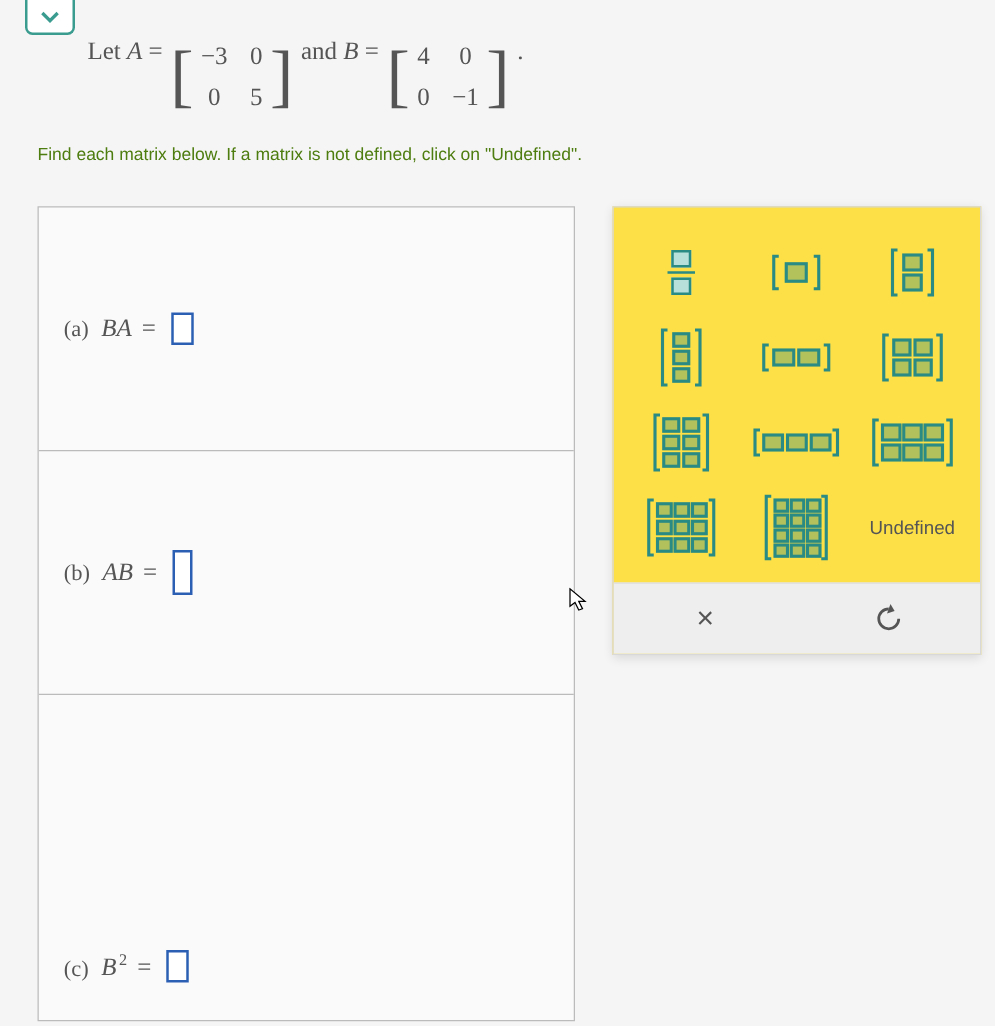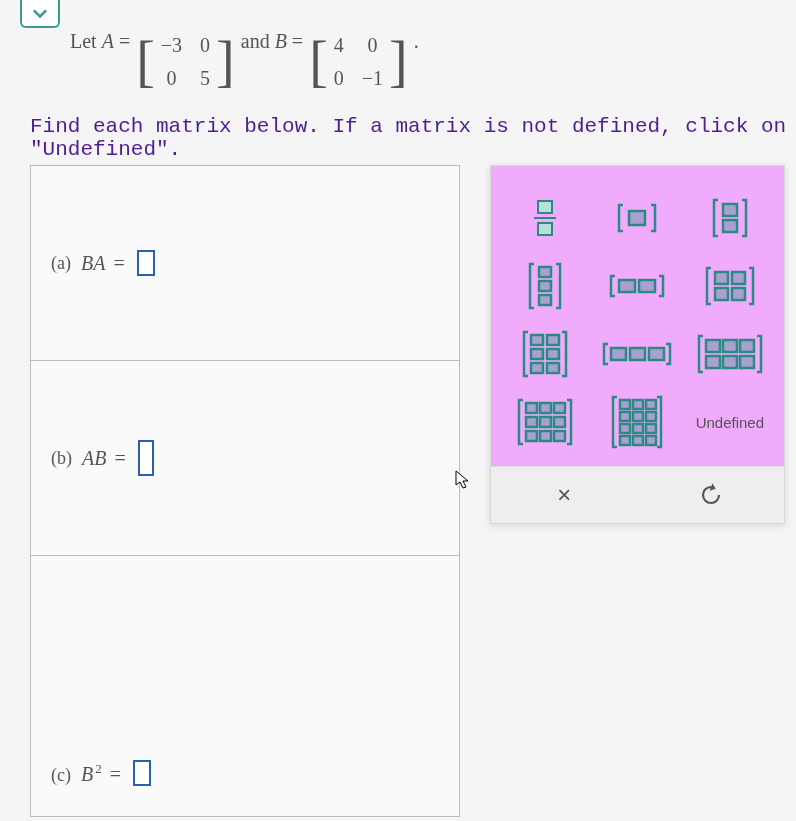--- a/index.html
+++ b/index.html
@@ -52,23 +52,23 @@
   grid-template-columns: auto auto;
   gap: 10px 18px;
   padding: 4px 6px;
   font-size: 20px;
   text-align: center;
 }
 .instruction {
   position: absolute;
   top: 115px;
   left: 30px;
-  font-size: 21px;
-  color: #4c1d95;
-  font-family: Liberation Mono, monospace;
+  font-size: 14px;
+  color: #4d7c0f;
+  font-family: Liberation Sans, sans-serif;
 }
 .answer-col {
   position: absolute;
   top: 165px;
   left: 30px;
   width: 430px;
   border: 1px solid #bbb;
   background: #fafafa;
 }
 .answer-cell {
@@ -93,21 +93,21 @@
   margin-left: 4px;
   cursor: pointer;
 }
 .answer-box.tall { height: 36px; width: 16px; }
 .sup { font-size: 13px; vertical-align: super; margin-left: 2px; }
 .palette {
   position: absolute;
   top: 165px;
   left: 490px;
   width: 295px;
-  background: #f0abfc;
+  background: #fde047;
   border: 1px solid #d8d8d8;
   box-shadow: 0 2px 8px rgba(0,0,0,0.12);
   padding: 18px 0 0 0;
 }
 .palette-grid {
   display: grid;
   grid-template-columns: repeat(3, 1fr);
   gap: 0;
   padding: 0 8px 10px 8px;
 }

